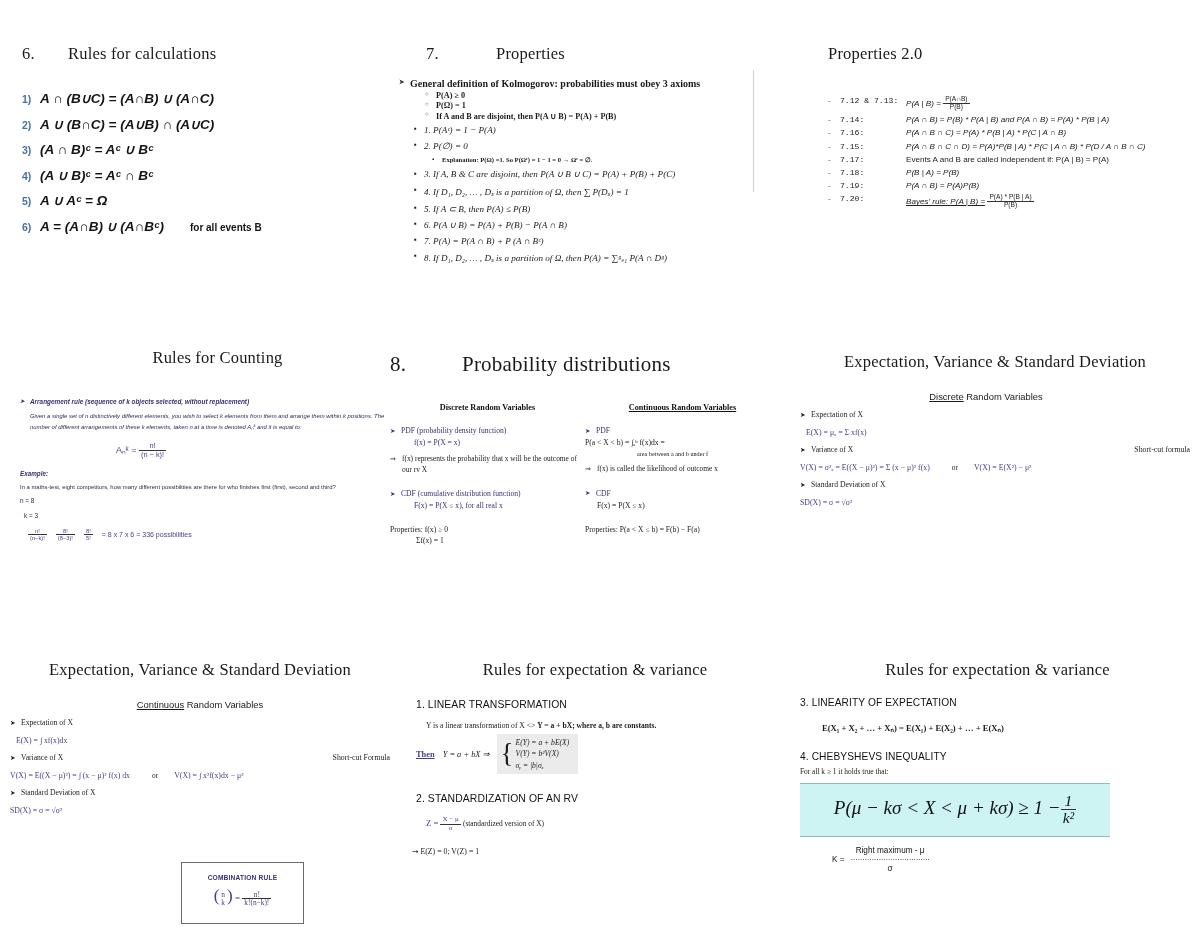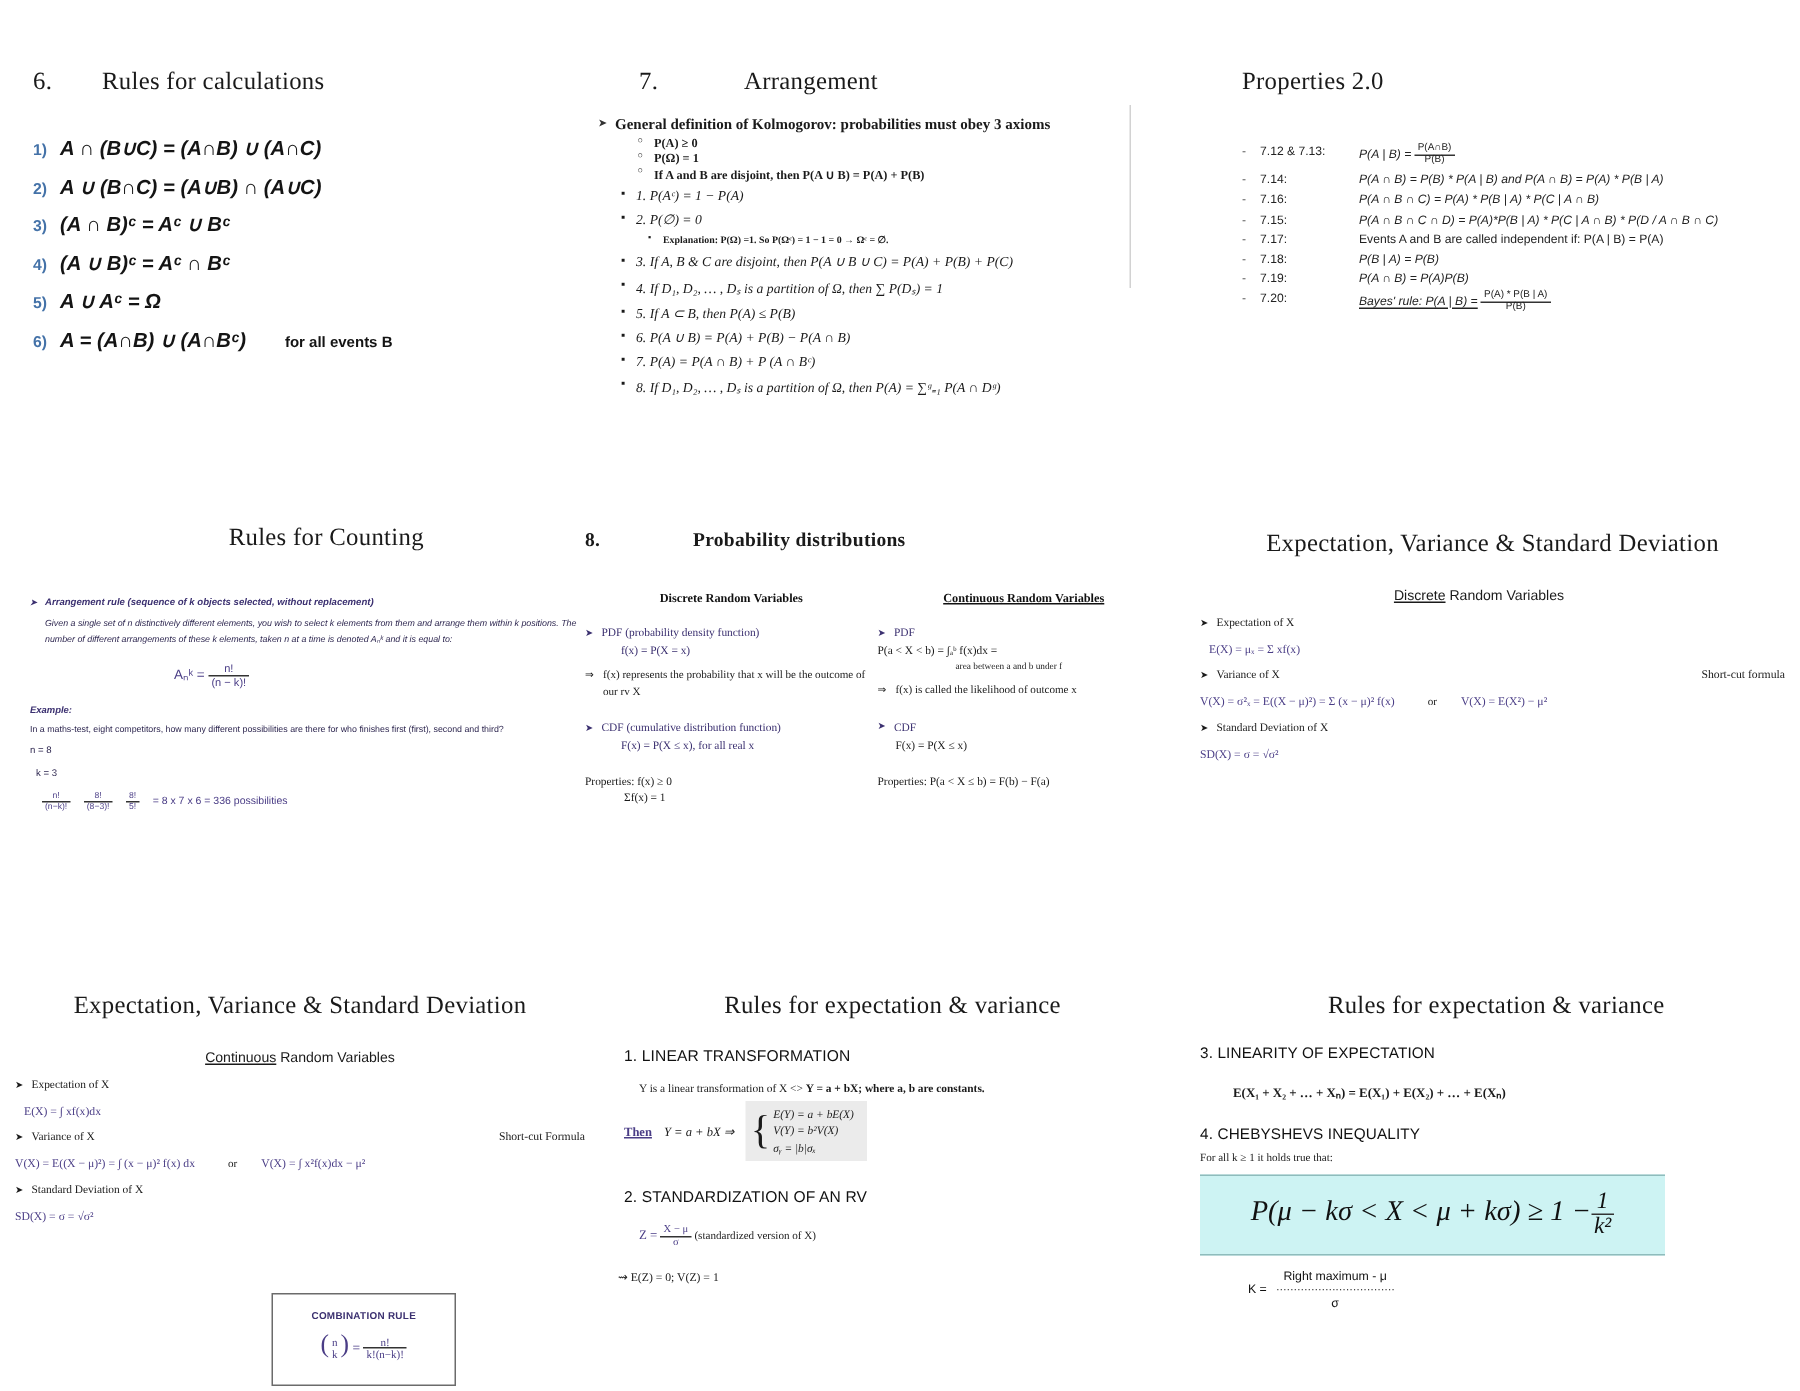--- a/index.html
+++ b/index.html
@@ -30,21 +30,21 @@
   #p2 .l3{font-size:9.1px;font-style:italic;margin:0 0 0 16px;padding:2.9px 0;position:relative;}
   #p2 .l3:before{content:"\25AA";position:absolute;left:-10px;top:2.2px;font-size:8px;}
   #p2 .l4{font-size:6.6px;font-weight:bold;font-style:normal;margin:0 0 0 34px;padding:2.5px 0;position:relative;}
   #p2 .l4:before{content:"\25AA";position:absolute;left:-10px;top:2px;font-size:6px;}
   
   #p3{left:828px;top:44px;width:360px;}
   #p3 .hdr{font-size:16.5px;text-align:left;padding-right:10px;}
   #p3 table{margin-top:32px;border-collapse:collapse;font-family:"Liberation Sans",sans-serif;}
   #p3 td{vertical-align:top;padding:0 0 4.2px 0;font-size:8.1px;color:#222;}
   #p3 td.dash{width:12px;color:#555;}
-  #p3 td.lbl{width:66px;white-space:nowrap;}
+  #p3 td.lbl{width:66px;white-space:nowrap;font-family:Liberation Mono, monospace;}
   #p3 td.txt{white-space:nowrap;}
   #p3 .it{font-style:italic;}
   #p3 .ul{text-decoration:underline;}
   .frac{display:inline-block;vertical-align:middle;text-align:center;line-height:1.05;}
   .frac .t{display:block;border-bottom:1px solid #333;padding:0 2px;font-size:.82em;}
   .frac .b{display:block;padding:0 2px;font-size:.82em;}
   
   #p4{left:20px;top:348px;width:370px;}
   #p4 .hdr{font-size:16.5px;text-align:center;padding-left:25px;}
   #p4 .blur{color:#3b3070;font-family:Liberation Sans, sans-serif;filter:blur(.45px);}
@@ -55,21 +55,21 @@
   #p4 .ex{margin-top:11px;font-size:6.3px;font-style:italic;font-weight:bold;color:#3b3070;}
   #p4 .ex2{margin-top:7px;font-size:5.9px;color:#2e2750;filter:blur(.4px);}
   #p4 .n1{margin-top:7px;font-size:6.4px;color:#2e2750;}
   #p4 .n2{margin-top:8px;font-size:6.4px;color:#2e2750;padding-left:4px;}
   #p4 .calc{margin-top:9px;font-size:7px;color:#4a3d86;display:flex;align-items:center;gap:9px;padding-left:8px;}
   #p4 .cbox{position:absolute;left:161px;top:514px;width:121px;height:60px;border:1px solid #6b6b6b;background:#fff;}
   #p4 .cbox .ct{text-align:center;margin-top:11px;font-size:6.6px;font-weight:bold;letter-spacing:.2px;color:#3b3070;font-family:"Liberation Sans",sans-serif;}
   #p4 .cbox .cf{margin-top:5px;text-align:center;font-size:9px;color:#4a3d86;}
   
   #p5{left:390px;top:352px;width:390px;}
-  #p5 .hdr{font-size:13px;font-weight:bold;}
+  #p5 .hdr{font-size:21px;}
   #p5 .hdr .n{display:inline-block;width:72px;}
   #p5 .cols{display:flex;margin-top:26px;}
   #p5 .col{width:50%;}
   #p5 .ch{text-align:center;font-size:8.2px;font-weight:bold;font-family:"Liberation Serif",serif;color:#111;}
   #p5 .ch.u{text-decoration:underline;}
   #p5 .bl{color:#3b3070;font-size:7.6px;margin-top:14px;position:relative;padding-left:11px;}
   #p5 .bl:before{content:"\27A4";position:absolute;left:0;top:.5px;font-size:6.5px;}
   #p5 .eqn{color:#3b3070;font-size:7.6px;margin-top:3px;padding-left:24px;}
   #p5 .eqn.c{color:#1a1a1a;padding-left:0;}
   #p5 .arw{color:#1a1a1a;font-size:7.4px;margin-top:7px;position:relative;padding-left:12px;line-height:1.45;}
@@ -156,21 +156,21 @@
       <li>
           <span class="idx">6)</span>
           <span class="eq">A = (A∩B) ∪ (A∩Bᶜ)</span>
           <span class="eq note">for all events B</span>
         </li>
     </ul>
   </div>
 
   <div class="panel" id="p2">
     <div class="ptitle left hdr">
-      <span class="n">7.</span><span>Arrangement</span>
+      <span class="n">7.</span><span>Properties</span>
     </div>
     <div class="divider"></div>
     <div class="body">
       <div class="l1">General definition of Kolmogorov:  probabilities must obey 3 axioms</div>
       <div class="l2">P(A) ≥ 0</div>
       <div class="l2">P(Ω) = 1</div>
       <div class="l2">If A and B are disjoint, then P(A ∪ B) = P(A) + P(B)</div>
       <div class="l3">1.  P(Aᶜ) = 1 − P(A)</div>
       <div class="l3">2.  P(∅) = 0</div>
       <div class="l4">Explanation: P(Ω) =1. So P(Ωᶜ) = 1 − 1 = 0  →  Ωᶜ = ∅.</div>

